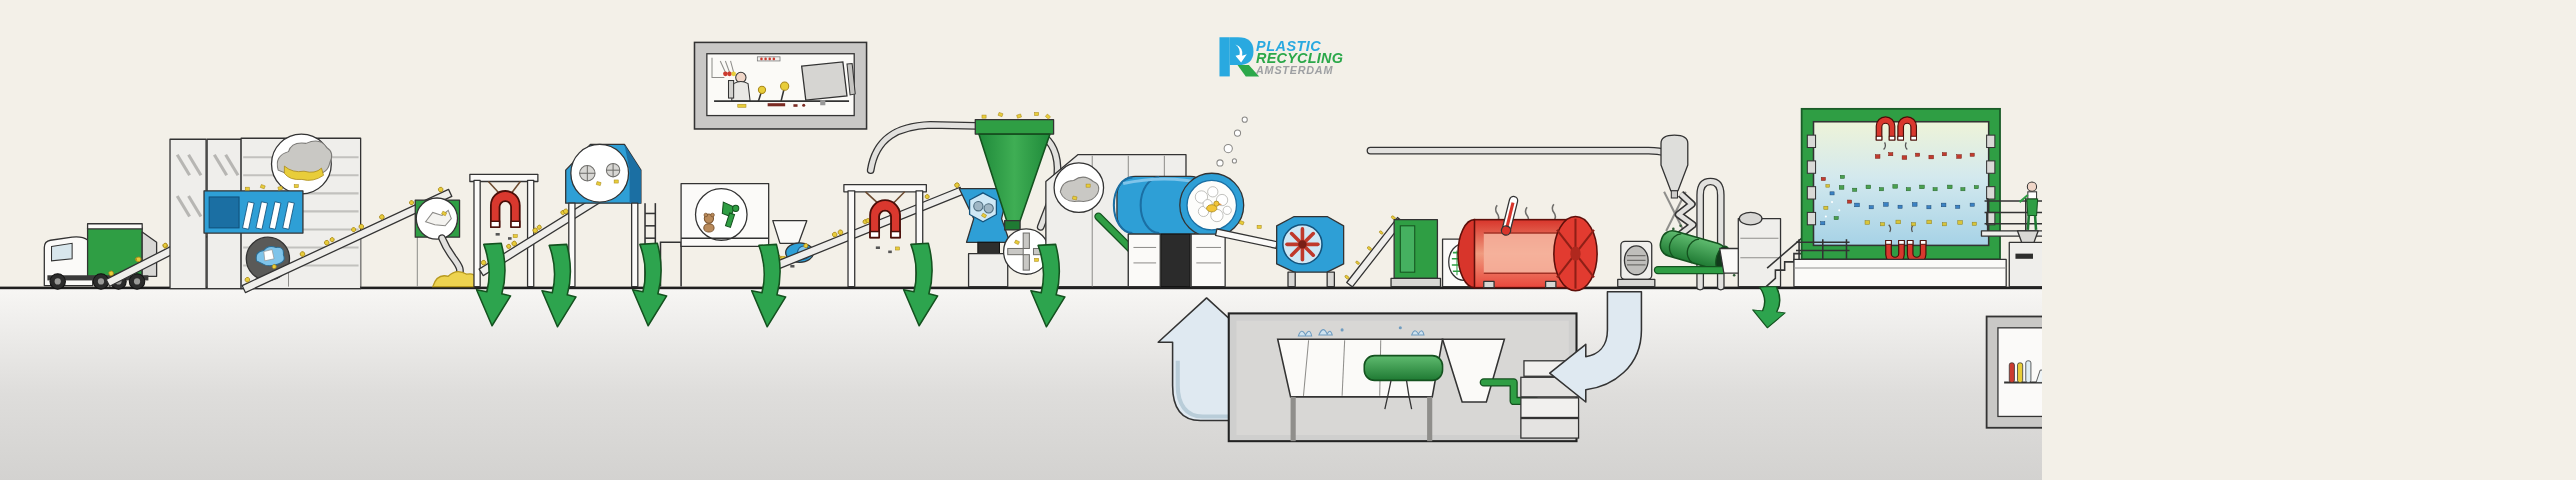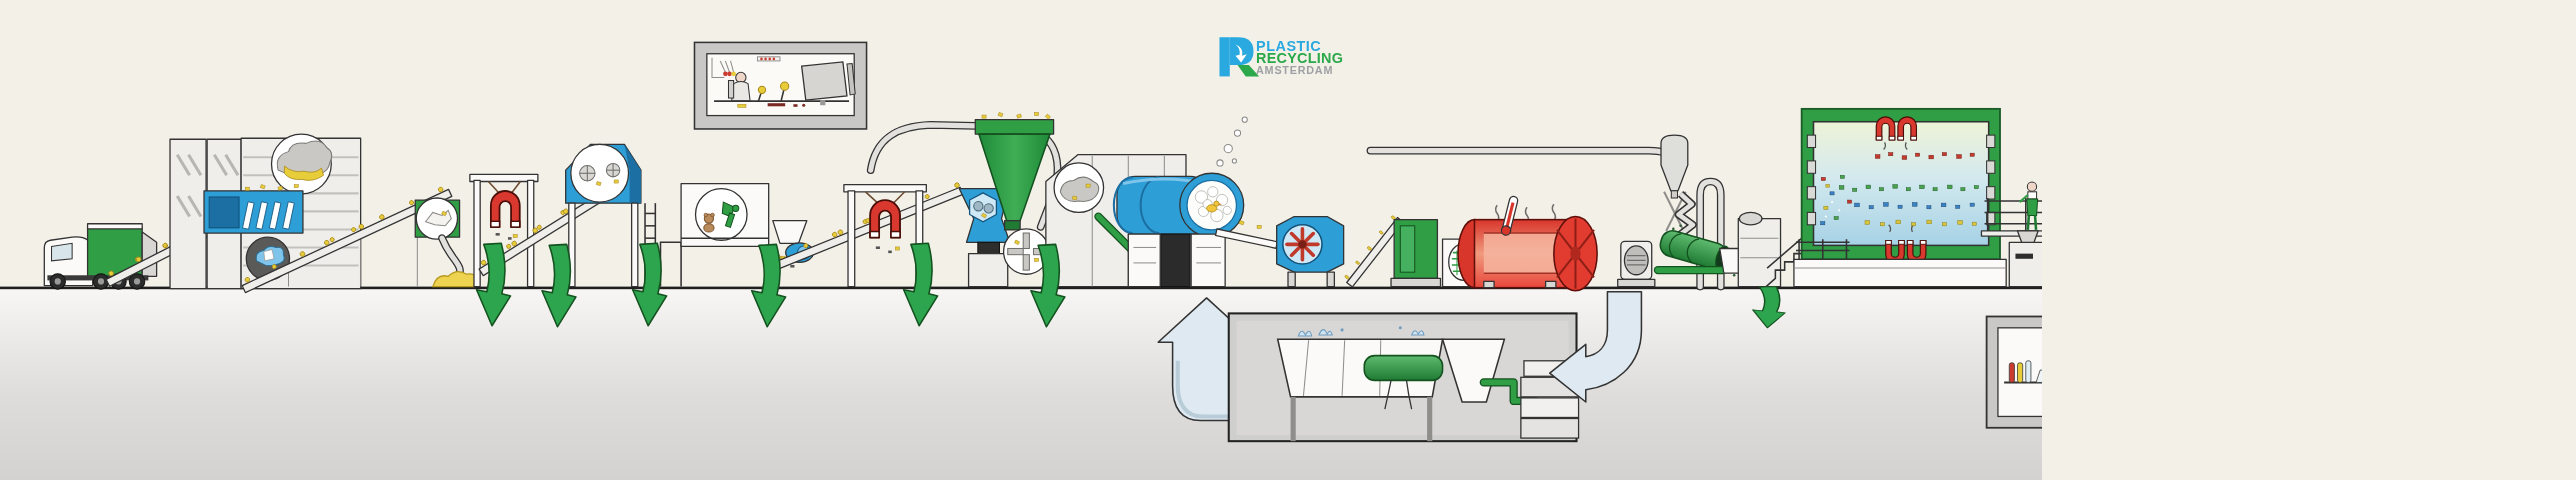--- a/index.html
+++ b/index.html
@@ -1,16 +1,16 @@
 <!DOCTYPE html>
 <html style="font-size:8.2px"><head>
 <meta charset="utf-8">
 <style>
   html,body{margin:0;padding:0;background:#f3f0e8;}
-  #stage{position:relative;width:2042px;height:481px;overflow:hidden;}
+  #stage{position:relative;width:2042px;height:481px;overflow:hidden;font-style:italic;}
   svg{display:block;}
   text{font-family:"Liberation Sans",sans-serif;font-weight:bold;}
   .o{stroke:#333;stroke-width:2.5;stroke-linejoin:round;stroke-linecap:round;}
   .machine{fill:#efeeeb;}
   .machD{fill:#d8d7d4;}
   .white{fill:#fbfaf8;}
   .blue{fill:#2e9fd6;}
   .green{fill:#2f9e44;}
   .greenD{fill:#1f7a33;}
   .pipeO{fill:none;stroke:#333;stroke-width:15;stroke-linejoin:round;stroke-linecap:round;}

